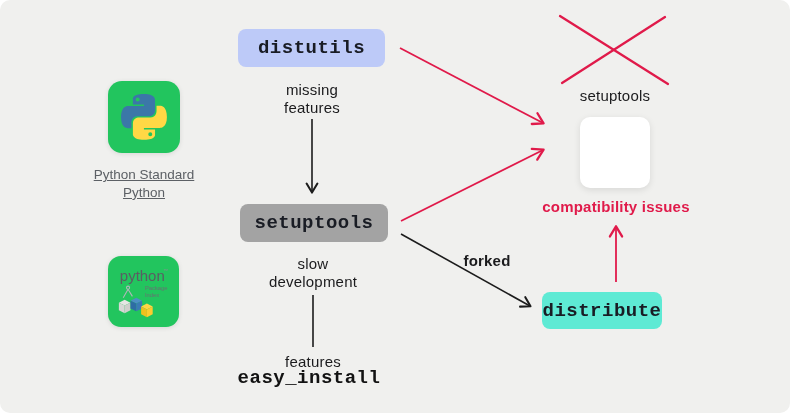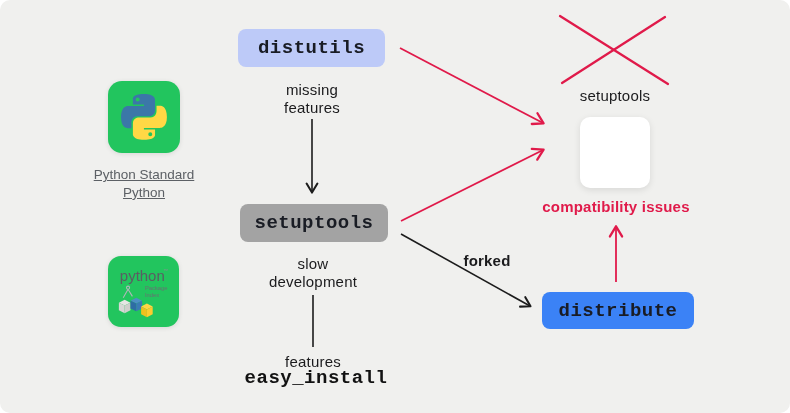--- a/index.html
+++ b/index.html
@@ -79,21 +79,21 @@
 
     <div class="node" style="left: 238px; top: 29px; width: 147px; height: 38px; background: rgb(189, 202, 248);">
       <span>distutils</span>
     </div>
 
 
     <div class="node" style="left: 240px; top: 204px; width: 148px; height: 38px; background: #a3a3a3;">
       <span>setuptools</span>
     </div>
 
-    <div class="node" style="left: 542px; top: 292px; width: 152px; height: 37px; background: #3b82f6;">
+    <div class="node" style="left: 542px; top: 292px; width: 120px; height: 37px; background: #5eead4;">
       <span>distribute</span>
     </div>
 
     <div class="whitebox"></div>
 
     <div class="lbl" style="left:232px;top:81px;width:160px;">
       <span>missing</span><br>
       <span>features</span>
     </div>
 
@@ -106,21 +106,21 @@
       <span>development</span>
     </div>
 
     <div class="lbl red" style="left: 516px; top: 198px; width: 200px; color: rgb(224, 26, 74);">
       <span>compatibility issues</span>
     </div>
 
     <div class="lbl" style="left:233px;top:353px;width:160px;">
       <span>features</span>
     </div>
-    <div class="cmd" style="left:213px;top:367px;width:206px;">
+    <div class="cmd" style="left:206px;top:367px;width:206px;">
       <span>easy_install</span>
     </div>
 
     <div class="lbl" style="left:447px;top:252px;width:80px;font-weight:bold;">
       <span>forked</span>
     </div>
 
     <svg class="wires">
       <defs>
         <marker id="mb" viewBox="0 0 12 12" refX="9.5" refY="6" markerWidth="9" markerHeight="9" orient="auto">

